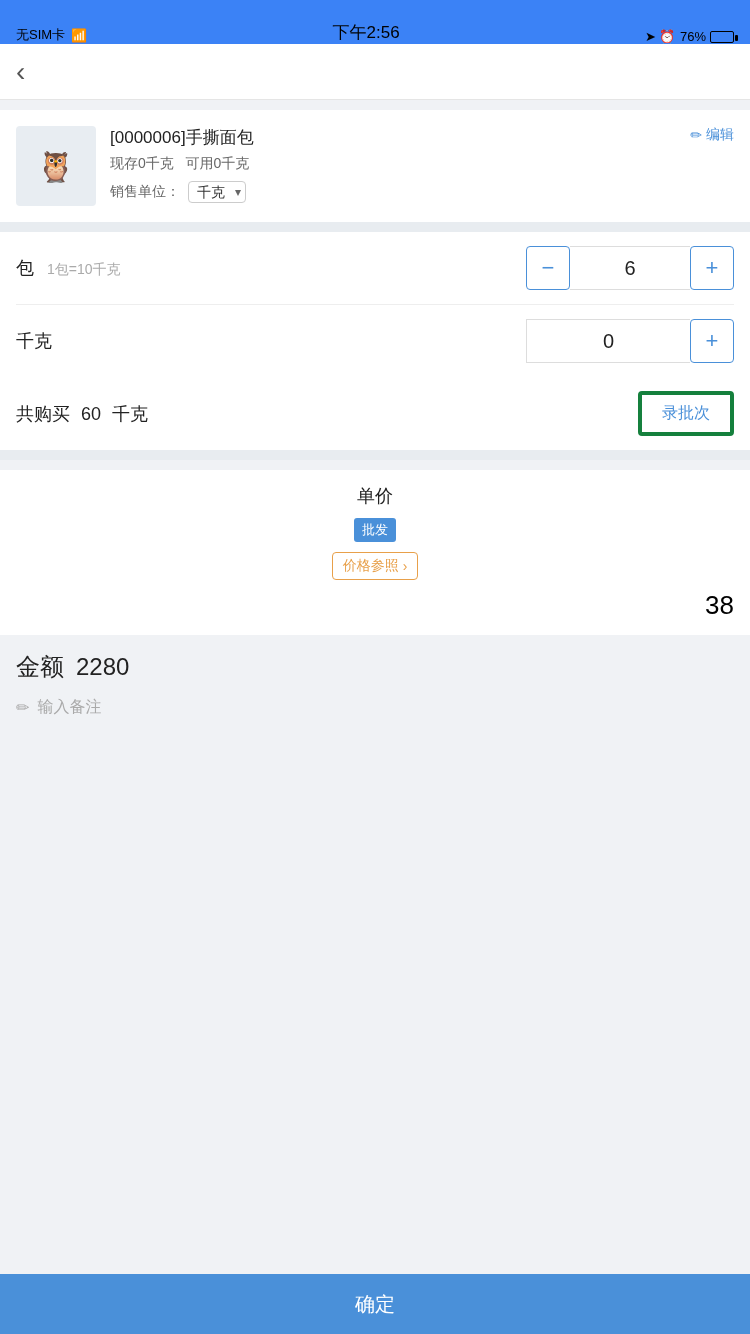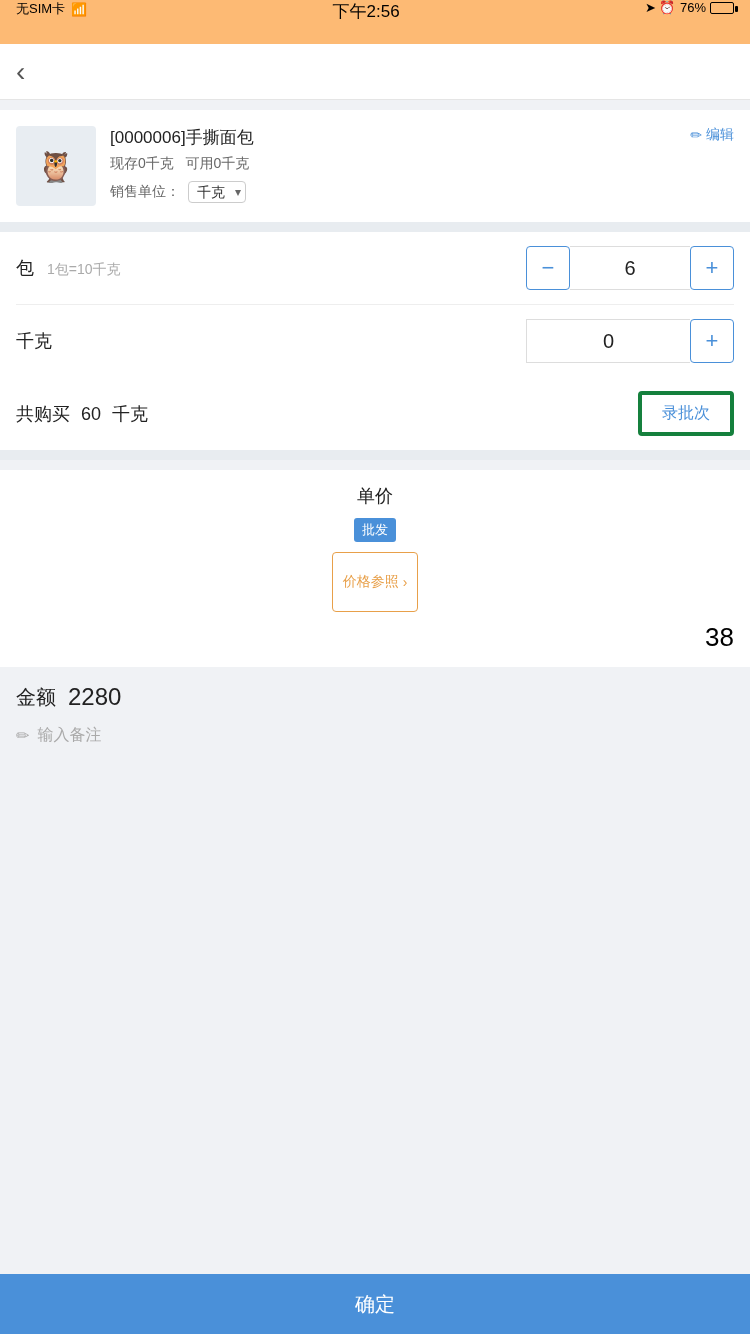--- a/index.html
+++ b/index.html
@@ -8,24 +8,24 @@
       font-family: -apple-system, "PingFang SC", "Helvetica Neue", Arial, sans-serif;
       background: #f0f2f5;
       width: 750px;
       min-height: 1334px;
       position: relative;
       font-size: 28px;
     }
 
     
     .status-bar {
-      background: #fdba74;
+      background: #3b82f6;
       height: 44px;
       display: flex;
-      align-items: flex-start;
+      align-items: flex-end;
       justify-content: space-between;
       padding: 0 16px;
       font-size: 14px;
       color: #000;
     }
     .status-left { display: flex; align-items: center; gap: 6px; font-size: 13px; }
     .status-center { font-size: 17px; font-weight: 500; }
     .status-right { display: flex; align-items: center; gap: 4px; font-size: 13px; }
     .battery-icon {
       width: 24px; height: 12px; border: 1.5px solid #000; border-radius: 2px; position: relative; display: inline-block;
@@ -265,21 +265,21 @@
       color: #fff;
       font-size: 13px;
       padding: 3px 8px;
       border-radius: 3px;
     }
     .price-ref-btn {
       border: 1px solid #e8a04a;
       color: #e8a04a;
       background: #fff;
       border-radius: 4px;
-      padding: 20px 10px;
+      padding: 4px 10px;
       font-size: 14px;
       cursor: pointer;
       display: flex;
       align-items: center;
       gap: 4px;
     }
     .price-value {
       margin-left: auto;
       font-size: 26px;
       color: #000000;
@@ -291,21 +291,21 @@
       background: #f0f2f5;
       padding: 16px 16px 10px;
     }
     .amount-row {
       display: flex;
       align-items: center;
       gap: 12px;
       margin-bottom: 14px;
     }
     .amount-label {
-      font-size: 20px;
+      font-size: 24px;
       color: #222;
     }
     .amount-value {
       font-size: 24px;
       font-weight: 500;
       color: #222;
     }
     .note-row {
       display: flex;
       align-items: center;

